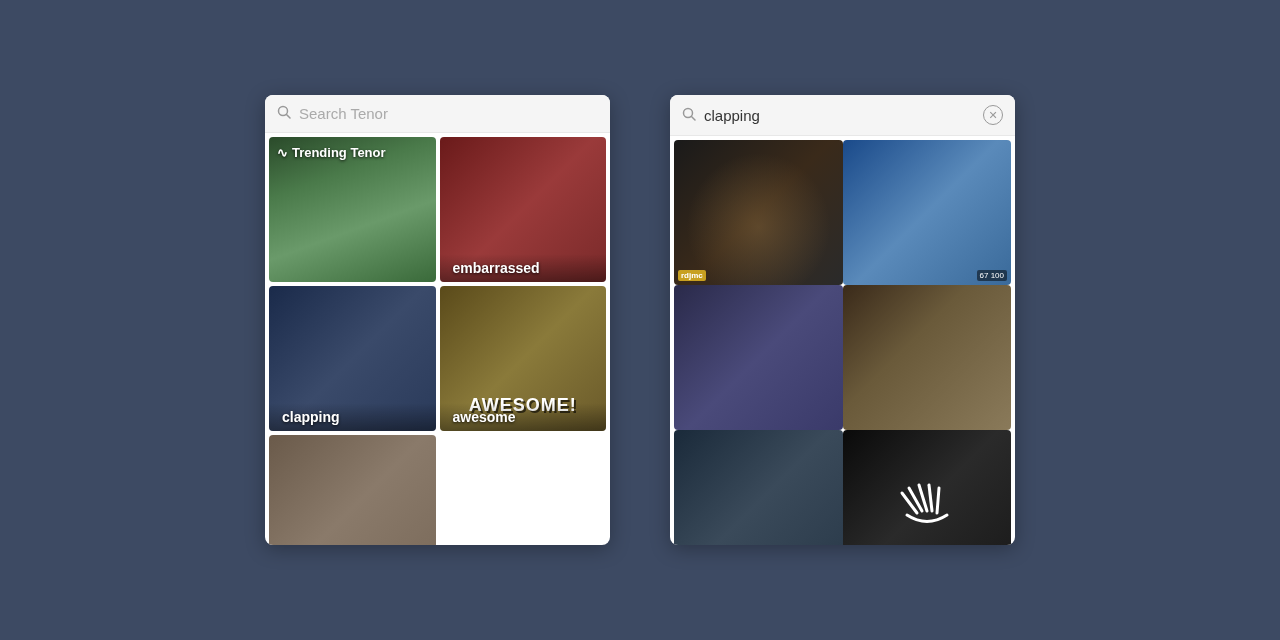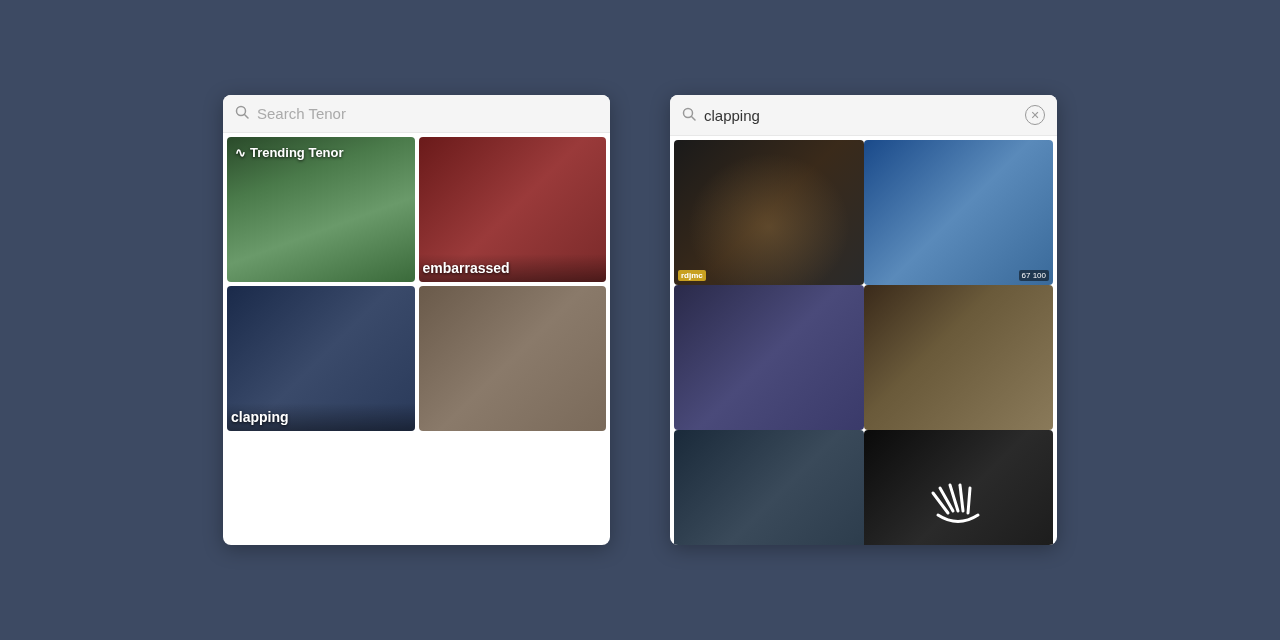--- a/index.html
+++ b/index.html
@@ -13,21 +13,21 @@
       justify-content: center;
       gap: 60px;
       font-family: -apple-system, BlinkMacSystemFont, 'Segoe UI', sans-serif;
       overflow: hidden;
     }
 
     .panel {
       background: #fff;
       border-radius: 8px;
       box-shadow: 0 4px 20px rgba(0,0,0,0.3);
-      width: 387px;
+      width: 345px;
       height: 450px;
       display: flex;
       flex-direction: column;
       overflow: hidden;
     }
 
     .search-bar {
       display: flex;
       align-items: center;
       padding: 10px 12px;
@@ -110,21 +110,21 @@
 
     .gif-cell-tall {
       height: 145px;
     }
 
     .gif-label {
       position: absolute;
       bottom: 0;
       left: 0;
       right: 0;
-      padding: 6px 4px;
+      padding: 6px 13px;
       color: #fff;
       font-size: 14px;
       font-weight: 700;
       text-shadow: 0 1px 3px rgba(0,0,0,0.8);
       background: linear-gradient(transparent, rgba(0,0,0,0.4));
     }
 
     .gif-label-top {
       position: absolute;
       top: 8px;
@@ -253,20 +253,24 @@
       </div>
 
       <div class="gif-cell gif-cell-tall fake-embarrassed">
         <div class="gif-label">embarrassed</div>
       </div>
 
       <div class="gif-cell gif-cell-tall fake-clapping-left">
         <div class="gif-label">clapping</div>
       </div>
 
+      <div class="gif-cell gif-cell-tall fake-awesome">
+        <div class="awesome-text">AWESOME!</div>
+        <div class="gif-label">awesome</div>
+      </div>
 
       <div class="gif-cell gif-cell-tall fake-jk">
         
       </div>
 
 
     </div>
   </div>
 </div>
 

